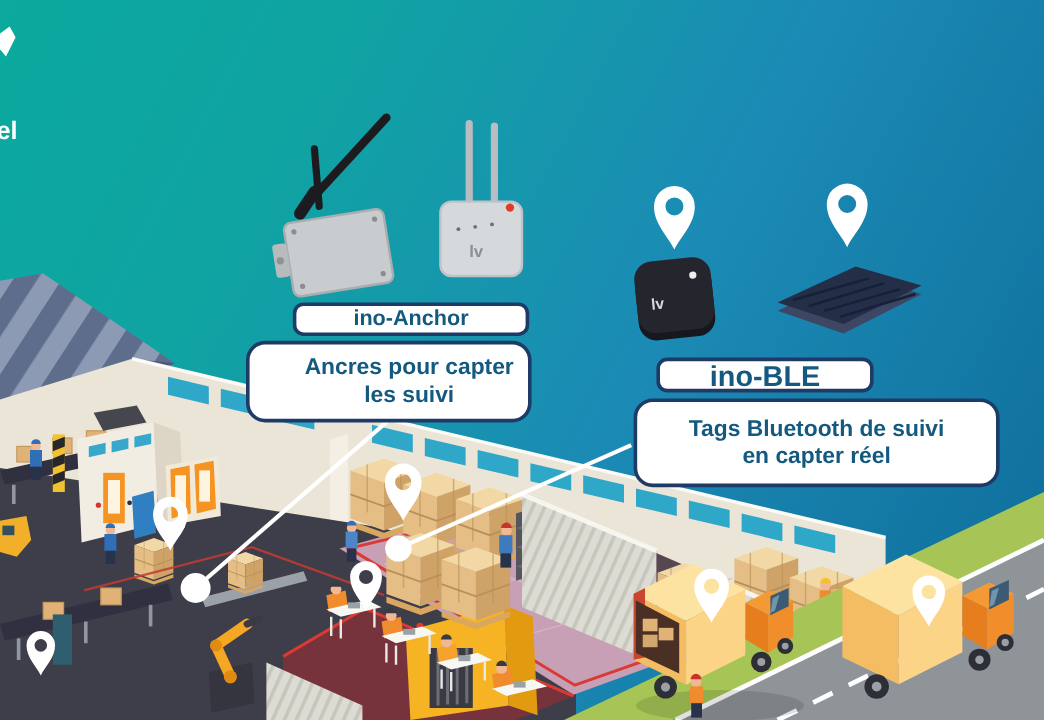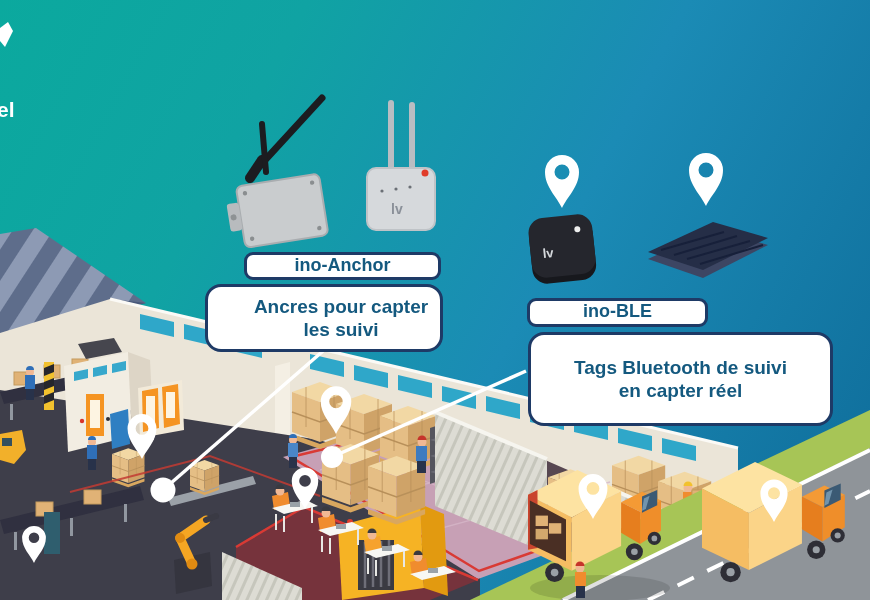--- a/index.html
+++ b/index.html
@@ -15,22 +15,22 @@
     box-sizing:border-box;display:flex;justify-content:center;
   }
   .bubble{
     background:#fff;border:3px solid #1E3A66;border-radius:16px;
     color:#14597F;font-weight:bold;text-align:center;
     box-sizing:border-box;display:flex;flex-direction:column;align-items:center;justify-content:center;
     line-height:23px;font-size:19px;
   }
   #pill-anchor{left:244px;top:252px;width:197px;height:28px;font-size:18px;}
   #bubble-anchor{left:205px;top:284px;width:238px;height:68px;padding-left:34px;}
-  #pill-ble{left:527px;top:298px;width:181px;height:29px;font-size:18px;}
-  #bubble-ble{left:528px;top:332px;width:305px;height:94px;}
+  #pill-ble{left:547px;top:298px;width:181px;height:29px;font-size:24px;}
+  #bubble-ble{left:528px;top:332px;width:305px;height:74px;}
   #logo-text{left:-3px;top:98px;color:#fff;font-size:21px;font-weight:bold;}
   svg{display:block;}
 </style>
 </head>
 <body>
 
 <div id="stage">
 
   <svg class="abs" style="left:0;top:0" width="870" height="600" viewBox="0 0 870 600">
     <defs>

